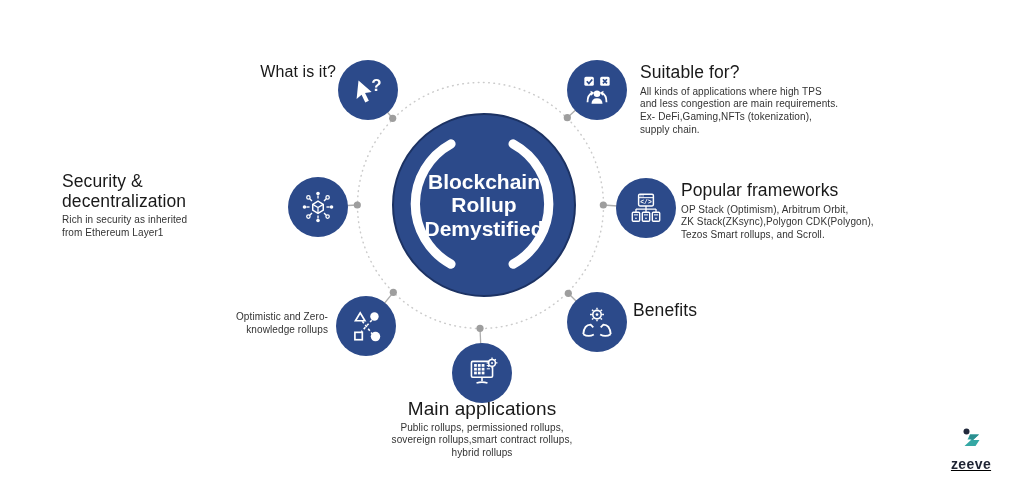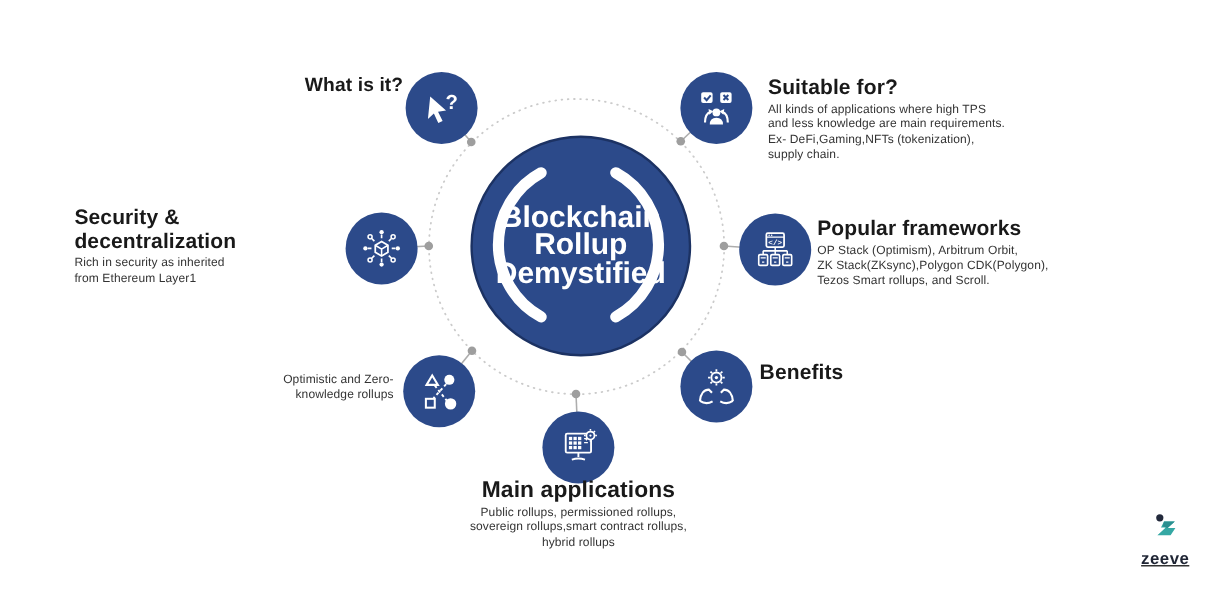--- a/index.html
+++ b/index.html
@@ -5,36 +5,36 @@
   html,body{margin:0;padding:0;}
   body{font-family:"Liberation Sans",sans-serif;background:#ffffff;}
   #canvas{position:relative;width:1024px;height:493px;background:#ffffff;overflow:hidden;}
 
   svg.bg-links{position:absolute;left:0;top:0;width:1024px;height:493px;}
 
   .hub{position:absolute;left:392px;top:113px;width:184px;height:184px;border-radius:50%;
        background:#2C4A8A;border:2px solid #1C3263;box-sizing:border-box;}
   .hub svg{position:absolute;left:0;top:0;width:100%;height:100%;}
   .hub-title{position:absolute;left:0;top:0;width:100%;height:100%;display:flex;align-items:center;justify-content:center;
-       text-align:center;color:#ffffff;font-size:25px;font-weight:700;line-height:23.5px;white-space:pre-line;}
+       text-align:center;color:#ffffff;font-size:21px;font-weight:700;line-height:23.5px;white-space:pre-line;}
 
   .node{position:absolute;width:60px;height:60px;border-radius:50%;background:#2C4A8A;
         display:flex;align-items:center;justify-content:center;}
   .node svg{width:38px;height:38px;}
 
   .n-what{left:338px;top:60px;}
   .n-suitable{left:567px;top:60px;}
   .n-security{left:288px;top:177px;}
   .n-frameworks{left:616px;top:178px;}
   .n-types{left:336px;top:296px;}
   .n-benefits{left:567px;top:292px;}
   .n-mainapps{left:452px;top:343px;}
 
   .sec{position:absolute;}
-  .sec-title{font-size:17.5px;font-weight:700;color:#191919;line-height:19.5px;white-space:pre-line;letter-spacing:.1px;}
+  .sec-title{font-size:17.5px;font-weight:400;color:#191919;line-height:19.5px;white-space:pre-line;letter-spacing:.1px;}
   .sec-body{font-size:10px;color:#333333;line-height:12.8px;margin-top:3px;white-space:pre-line;letter-spacing:.1px;}
 
   .s-what{left:86px;top:62px;width:250px;text-align:right;}
   .s-what .sec-title{font-size:16px;}
   .s-suitable{left:640px;top:63px;width:290px;text-align:left;}
   .s-security{left:62px;top:172px;width:220px;text-align:left;}
   .s-frameworks{left:681px;top:181px;width:280px;text-align:left;}
   .s-types{left:108px;top:308px;width:220px;text-align:right;}
   .s-types .sec-title{font-size:18px;}
   .s-benefits{left:633px;top:301px;width:290px;text-align:left;}
@@ -220,21 +220,21 @@
     </svg>
   </div>
 
   <div class="sec s-what">
     <div class="sec-title">What is it?</div>
   </div>
 
   <div class="sec s-suitable">
     <div class="sec-title">Suitable for?</div>
     <div class="sec-body">All kinds of applications where high TPS
-and less knowledge are main requirements.
+and less congestion are main requirements.
 Ex- DeFi,Gaming,NFTs (tokenization),
 supply chain.</div>
   </div>
 
   <div class="sec s-security">
     <div class="sec-title">Security &amp;
 decentralization</div>
     <div class="sec-body">Rich in security as inherited
 from Ethereum Layer1</div>
   </div>

